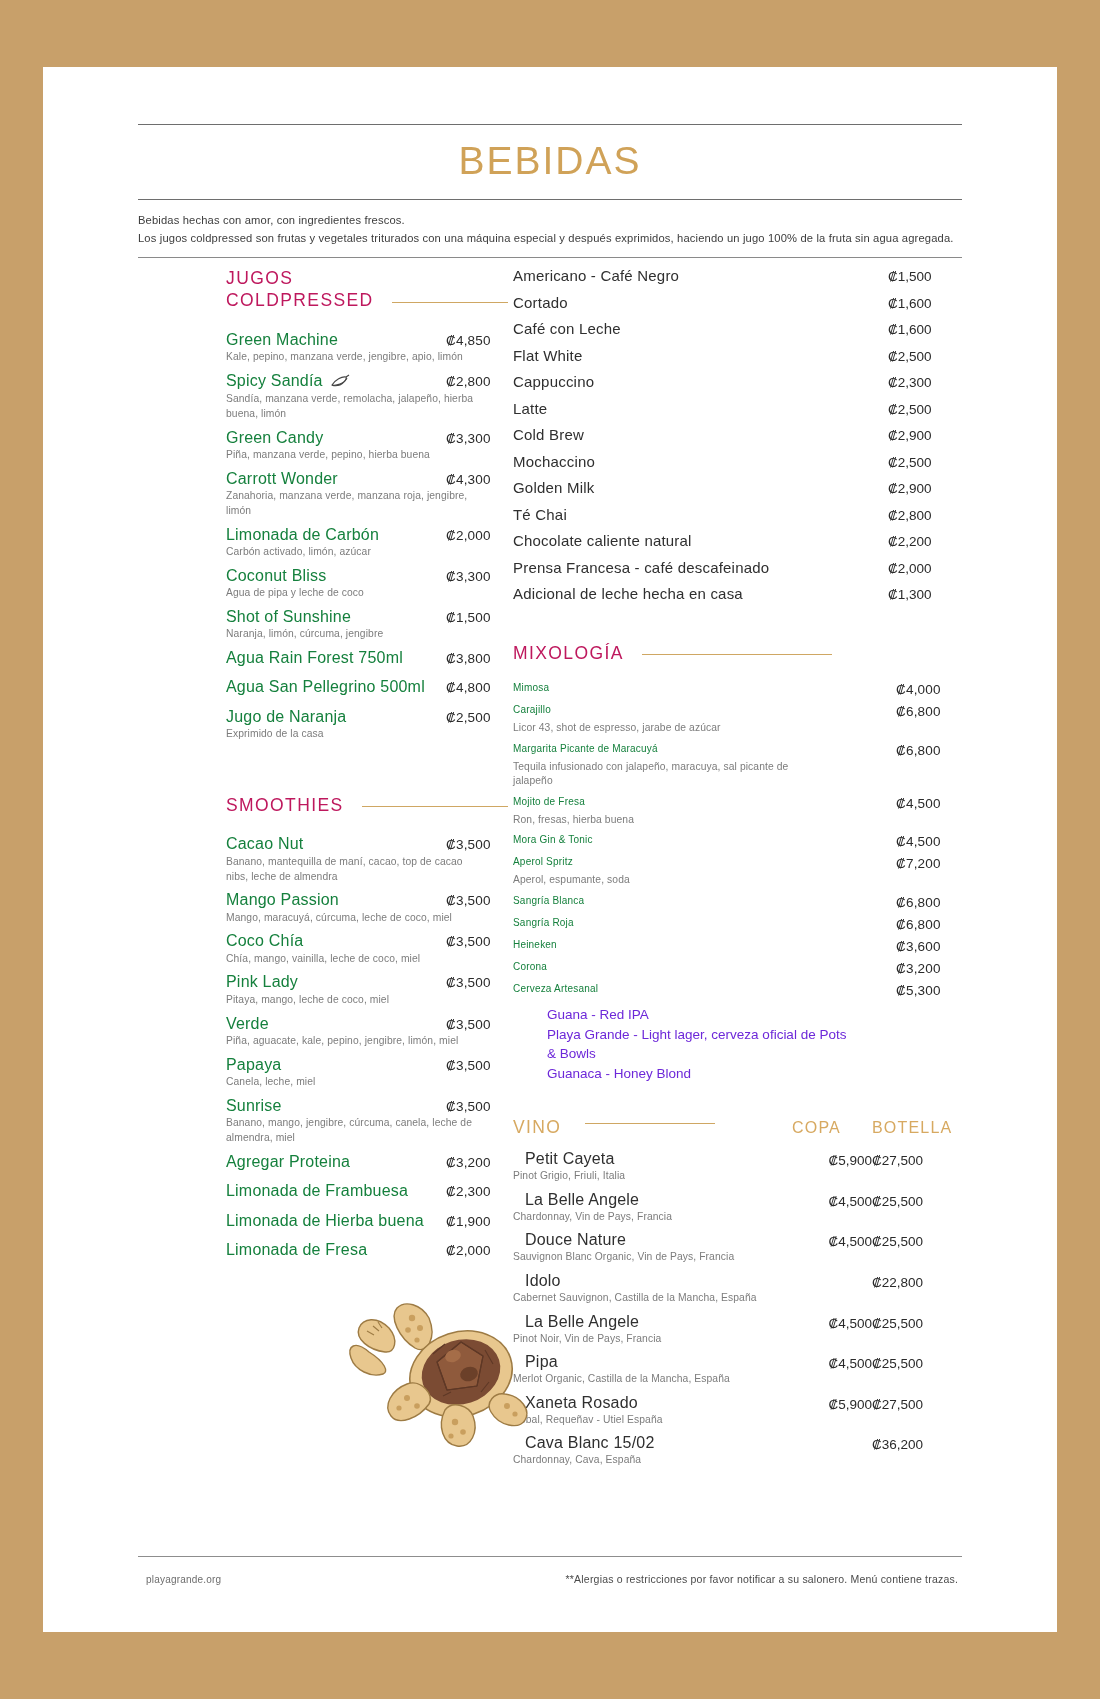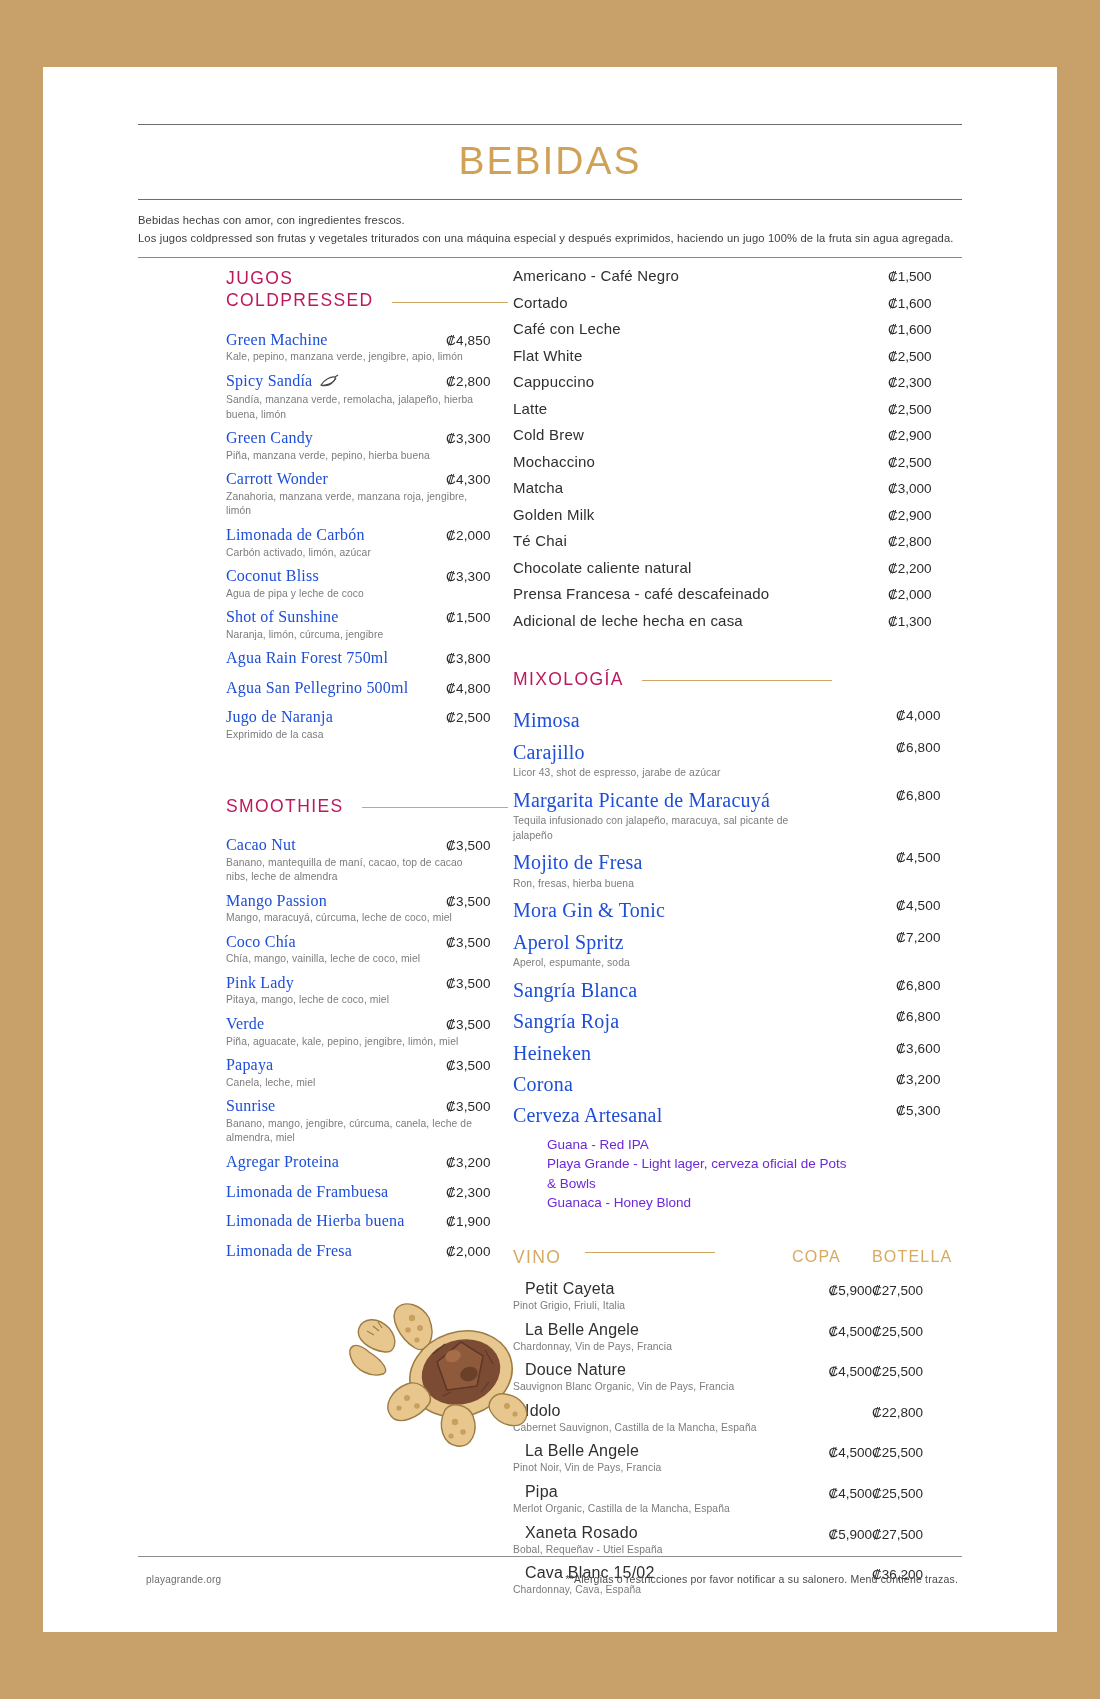--- a/index.html
+++ b/index.html
@@ -78,26 +78,25 @@
     margin: 0 0 9px 18px;
     min-width: 60px;
   }
   .sec.two-line .sec-line { margin-bottom: 9px; }
 
   
   .item { display: flex; align-items: flex-start; width: 100%; }
   .item .name {
     flex: 1;
     font-size: 16px;
-    color: #1d4ed8;
+    color: #15803d;
     font-weight: 300;
     letter-spacing: .2px;
     line-height: 1.22;
     padding-right: 10px;
-    font-family: Liberation Serif, serif;
   }
   .item .price {
     font-size: 13.5px;
     color: #2a2a2a;
     white-space: nowrap;
     letter-spacing: .2px;
     text-align: left;
   }
   .desc {
     font-size: 10.3px;
@@ -130,21 +129,21 @@
     letter-spacing: .2px;
   }
   .cafe-item .price {
     font-size: 13.5px;
     color: #2a2a2a;
     white-space: nowrap;
     width: 74px;
     padding-left: 0;
   }
   .mix-entry { margin-bottom: 7px; }
-  .mix-entry .item .name { font-size: 20px; }
+  .mix-entry .item .name { font-size: 10px; }
   .mix-entry .desc { max-width: 300px; margin-top: 2px; }
   .beerlist {
     margin: 2px 0 0 34px;
     font-size: 13.5px;
     color: #6d28d9;
     font-weight: 300;
     line-height: 1.45;
     max-width: 300px;
   }
 
@@ -422,24 +421,20 @@
             </div>
             <div class="cafe-item">
               <div class="name">Cold Brew</div>
               <div class="price">₡2,900</div>
             </div>
             <div class="cafe-item">
               <div class="name">Mochaccino</div>
               <div class="price">₡2,500</div>
             </div>
             <div class="cafe-item">
-              <div class="name">Matcha</div>
-              <div class="price">₡3,000</div>
-            </div>
-            <div class="cafe-item">
               <div class="name">Golden Milk</div>
               <div class="price">₡2,900</div>
             </div>
             <div class="cafe-item">
               <div class="name">Té Chai</div>
               <div class="price">₡2,800</div>
             </div>
             <div class="cafe-item">
               <div class="name">Chocolate caliente natural</div>
               <div class="price">₡2,200</div>

